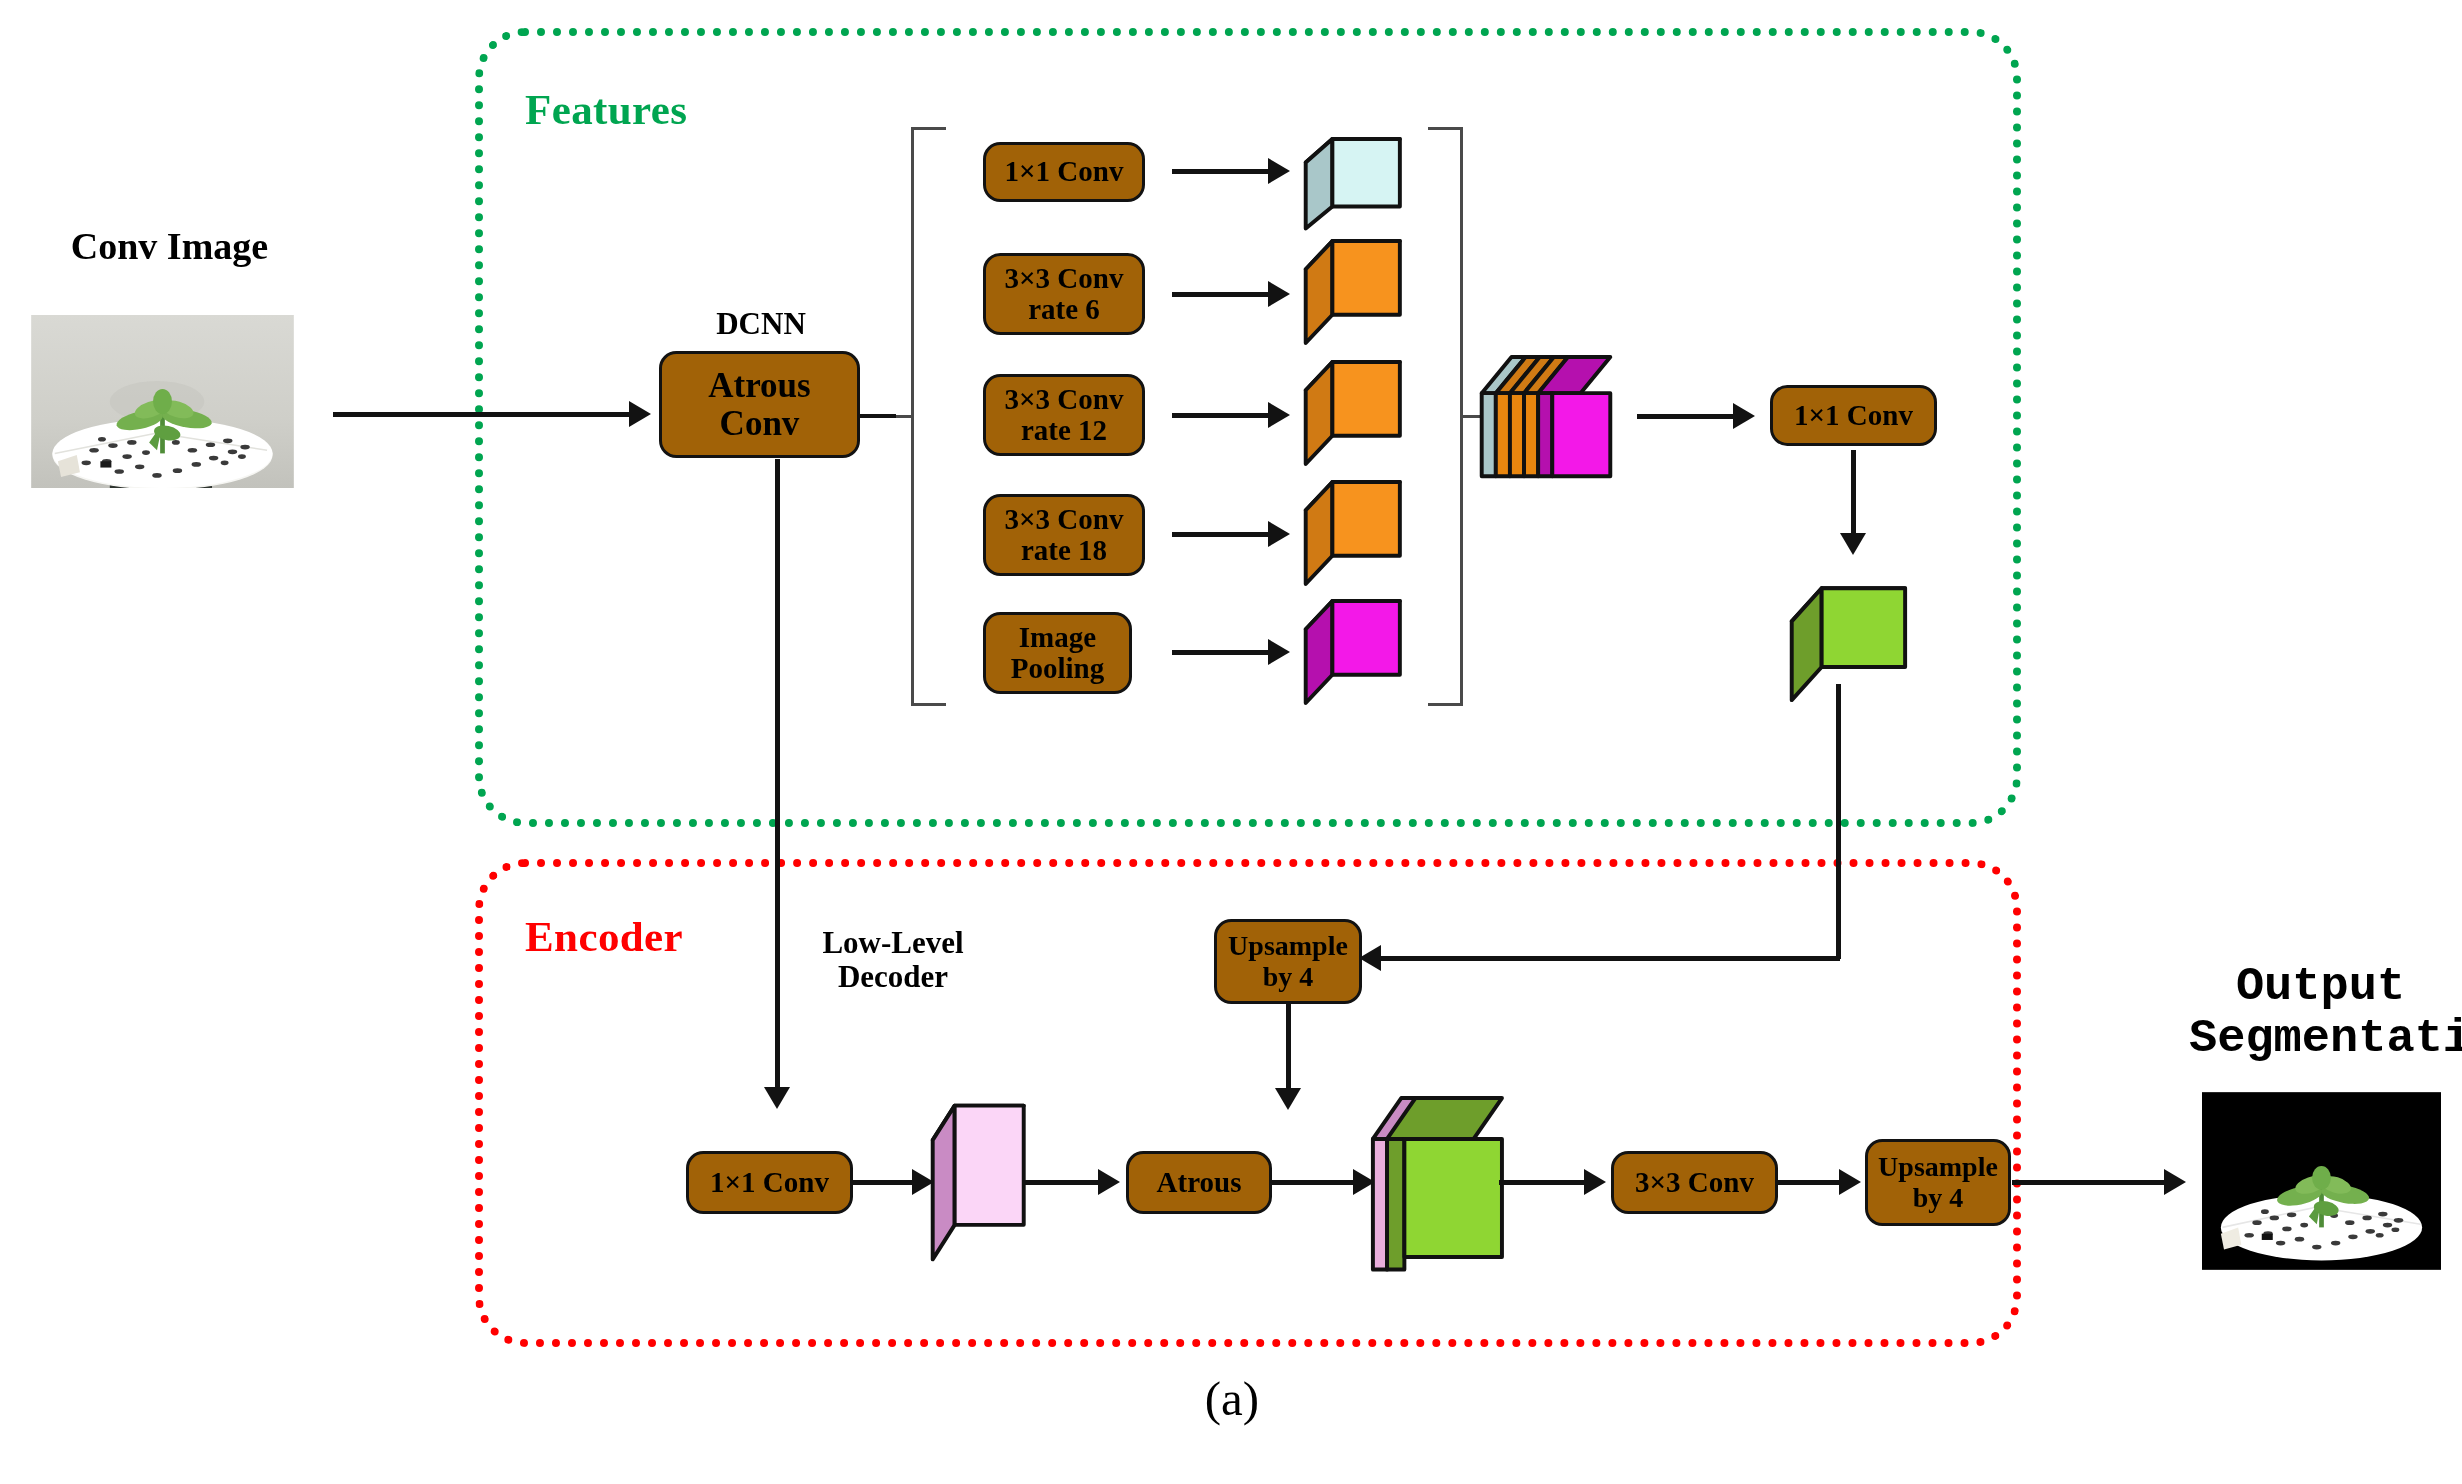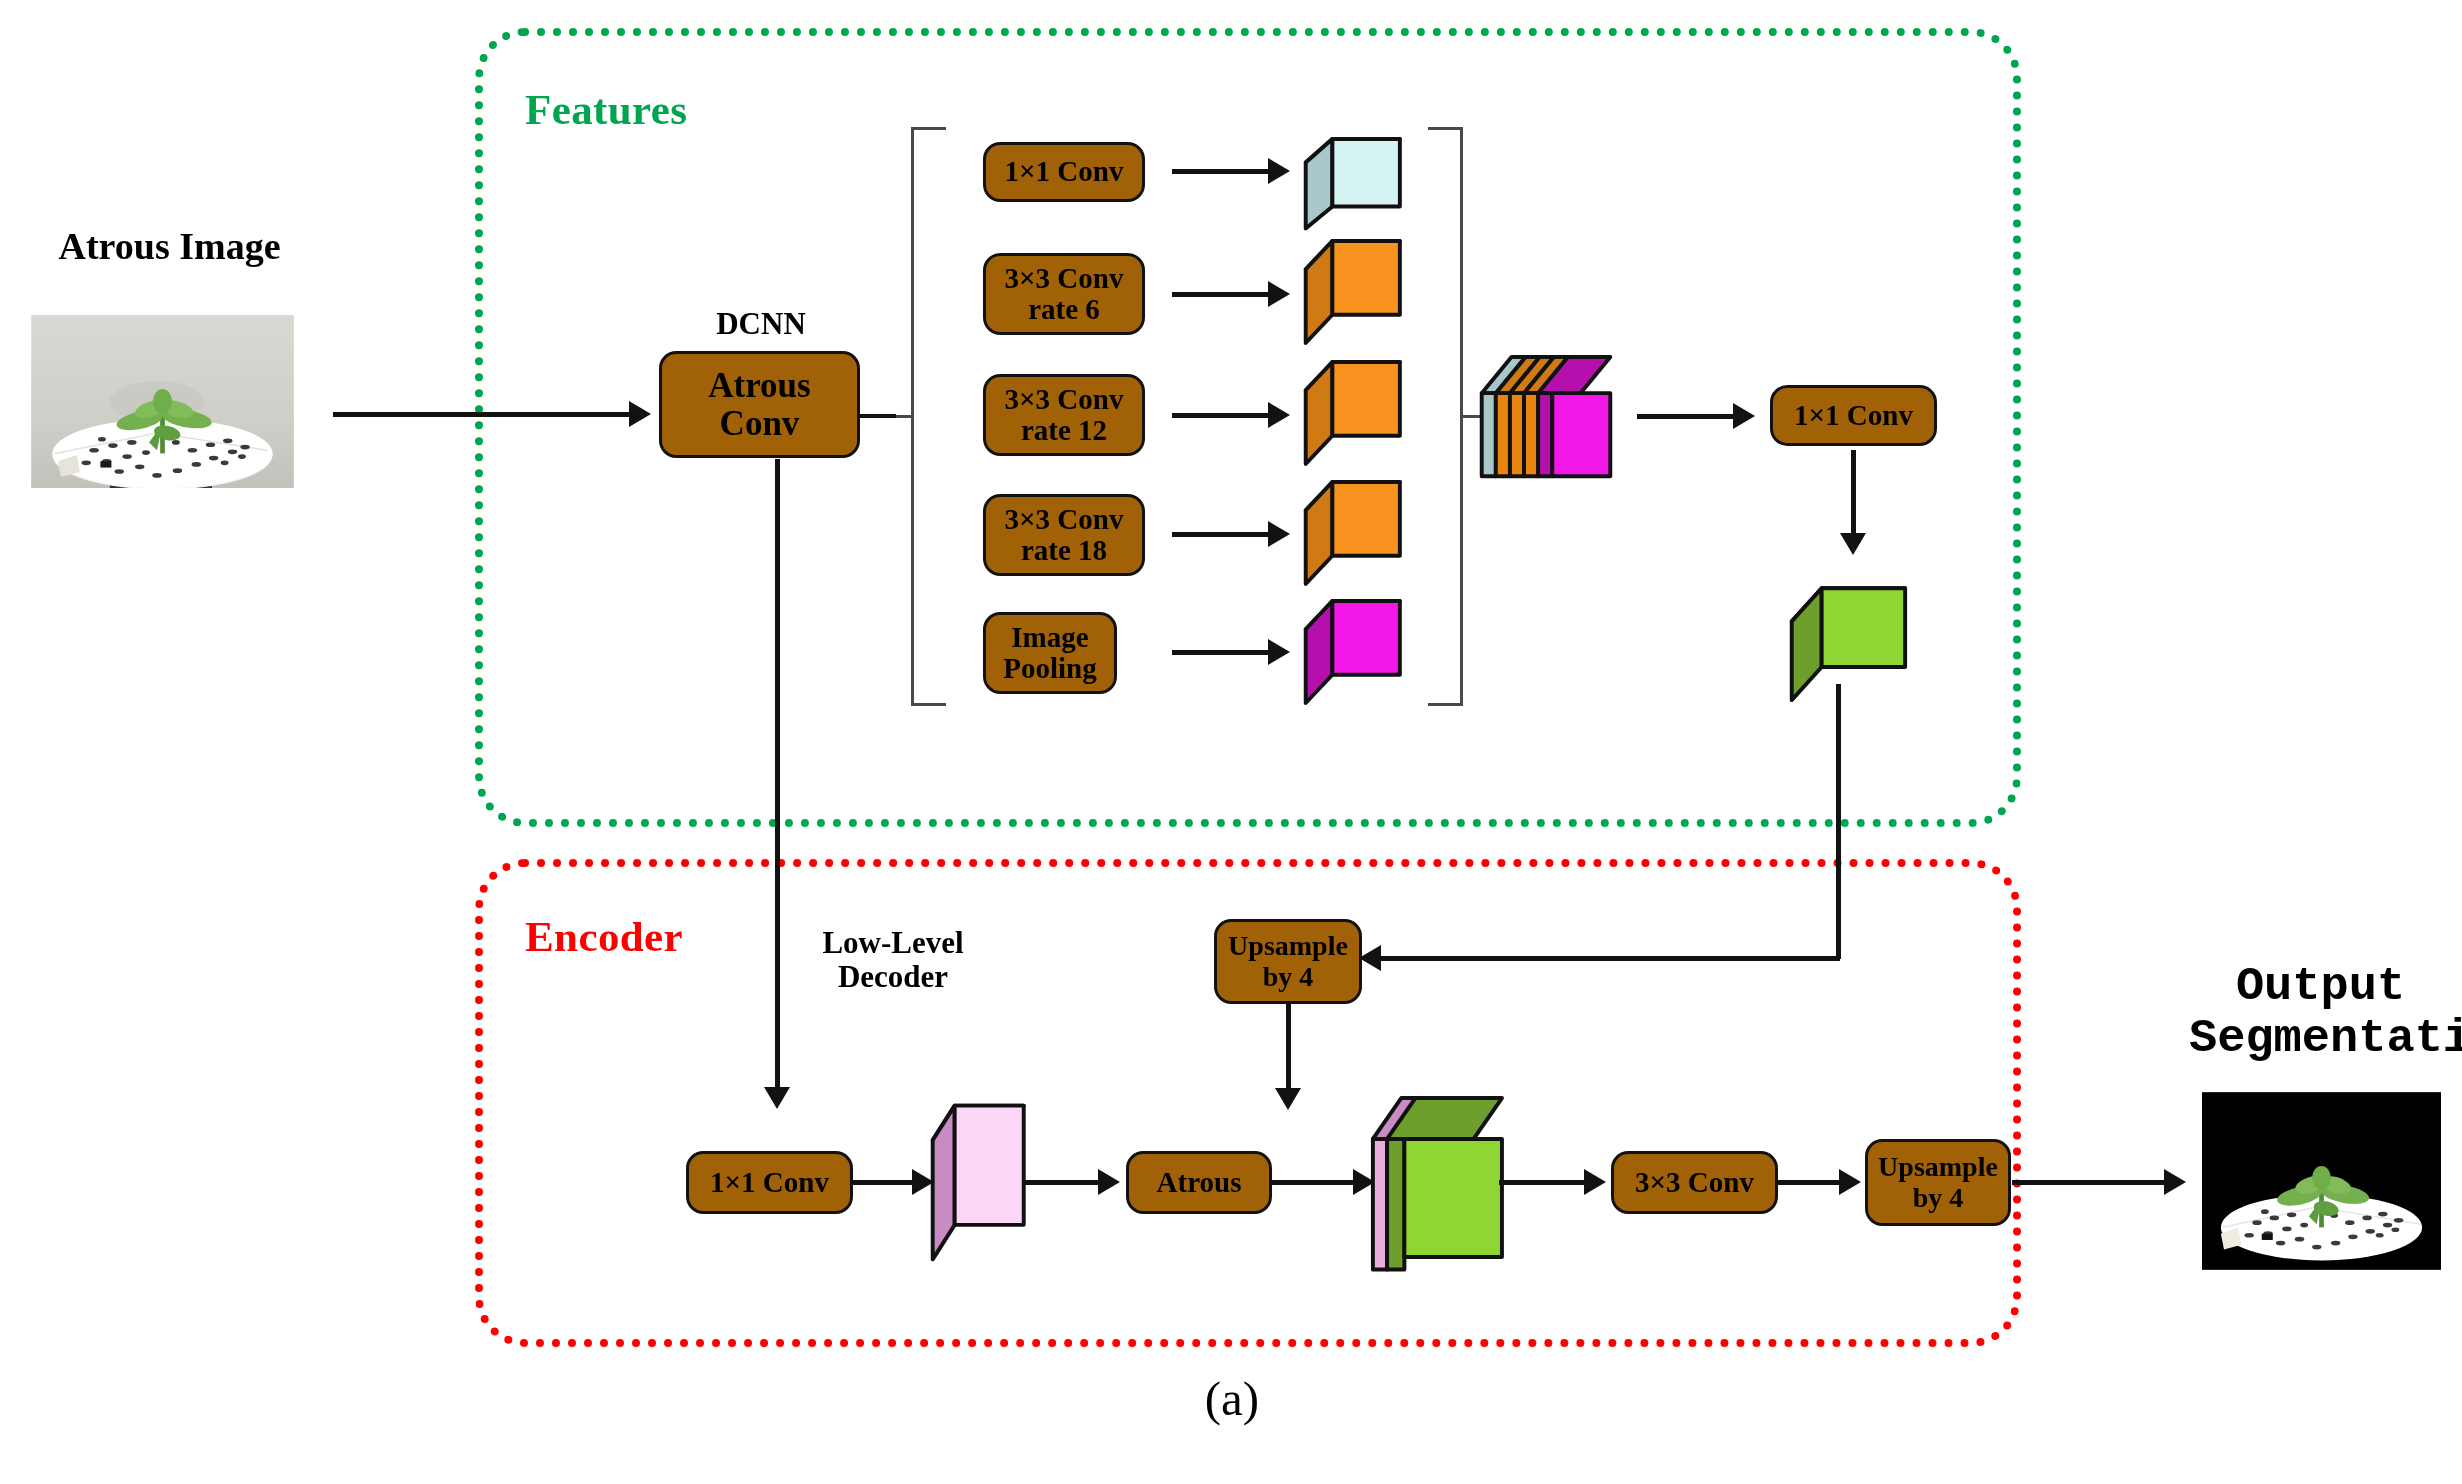--- a/index.html
+++ b/index.html
@@ -138,21 +138,21 @@
 <div id="stage">
 
   <div class="region" id="encoder-region" style="left:475px; top:28px; width:1546px; height:799px;"></div>
 
   <div class="region" id="decoder-region" style="left:475px; top:859px; width:1546px; height:488px;"></div>
 
   <div class="region-label" id="encoder-label" style="left:525px; top:85px;">Features</div>
 
   <div class="region-label" id="decoder-label" style="left:525px; top:912px;">Encoder</div>
 
-  <div class="txtlabel" style="left:31px; top:226px; width:277px; font-size:38px;">Atrous Image</div>
+  <div class="txtlabel" style="left:31px; top:226px; width:277px; font-size:38px;">Conv Image</div>
 
   <div class="photo" style="left:31px; top:315px; width:263px; height:173px;">
     <svg width="263" height="173" viewBox="0 0 334 220">
       <defs>
         <linearGradient id="inbg" x1="0" y1="0" x2="0" y2="1">
           <stop offset="0%" stop-color="#d9d9d4"></stop>
           <stop offset="60%" stop-color="#cfcfc9"></stop>
           <stop offset="100%" stop-color="#c2c2bc"></stop>
         </linearGradient>
       </defs>
@@ -216,21 +216,21 @@
   <div class="bracket-tick" style="left:893px; top:415px; width:20.4px;"></div>
   <div class="hline" style="left:860px; top:414px; width:36px; height:3.9px;"></div>
 
   <div class="procbox" style="left:983px; top:142px; width:162px; height:60px;">1×1 Conv</div>
   <div class="procbox" style="left:983px; top:253px; width:162px; height:82px;">3×3 Conv
 rate 6</div>
   <div class="procbox" style="left:983px; top:374px; width:162px; height:82px;">3×3 Conv
 rate 12</div>
   <div class="procbox" style="left:983px; top:494px; width:162px; height:82px;">3×3 Conv
 rate 18</div>
-  <div class="procbox" style="left:983px; top:612px; width:134px; height:82px;">Image
+  <div class="procbox" style="left:983px; top:612px; width:149px; height:82px;">Image
 Pooling</div>
 
   <div class="hline" style="left:1172px; top:169px; width:101px;"></div>
   <div class="arrow-r" style="left:1268px; top:158px;"></div>
 
   <div class="hline" style="left:1172px; top:292px; width:101px;"></div>
   <div class="arrow-r" style="left:1268px; top:281px;"></div>
 
   <div class="hline" style="left:1172px; top:413px; width:101px;"></div>
   <div class="arrow-r" style="left:1268px; top:402px;"></div>

